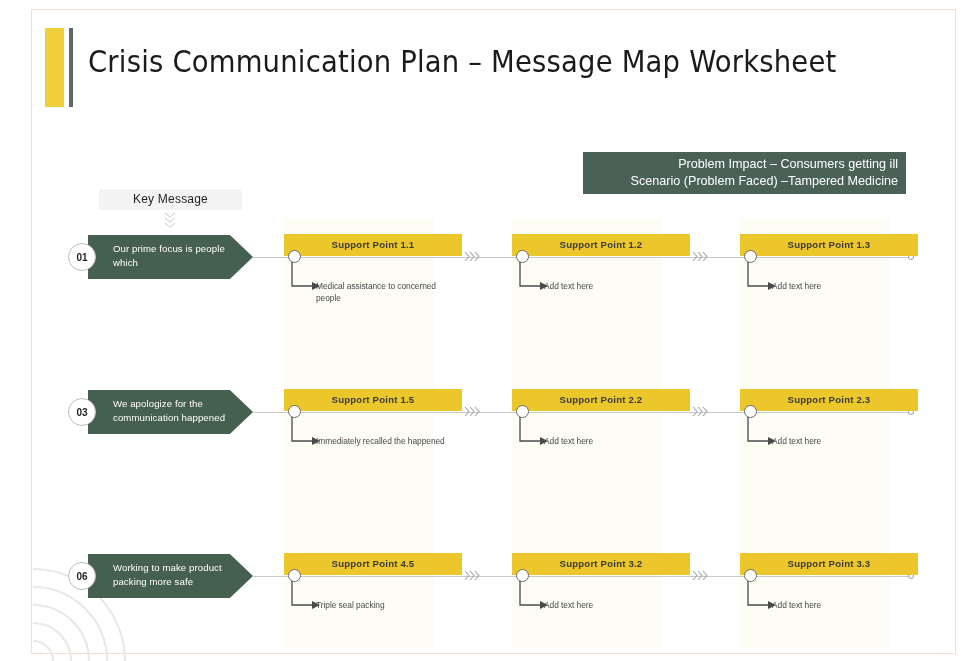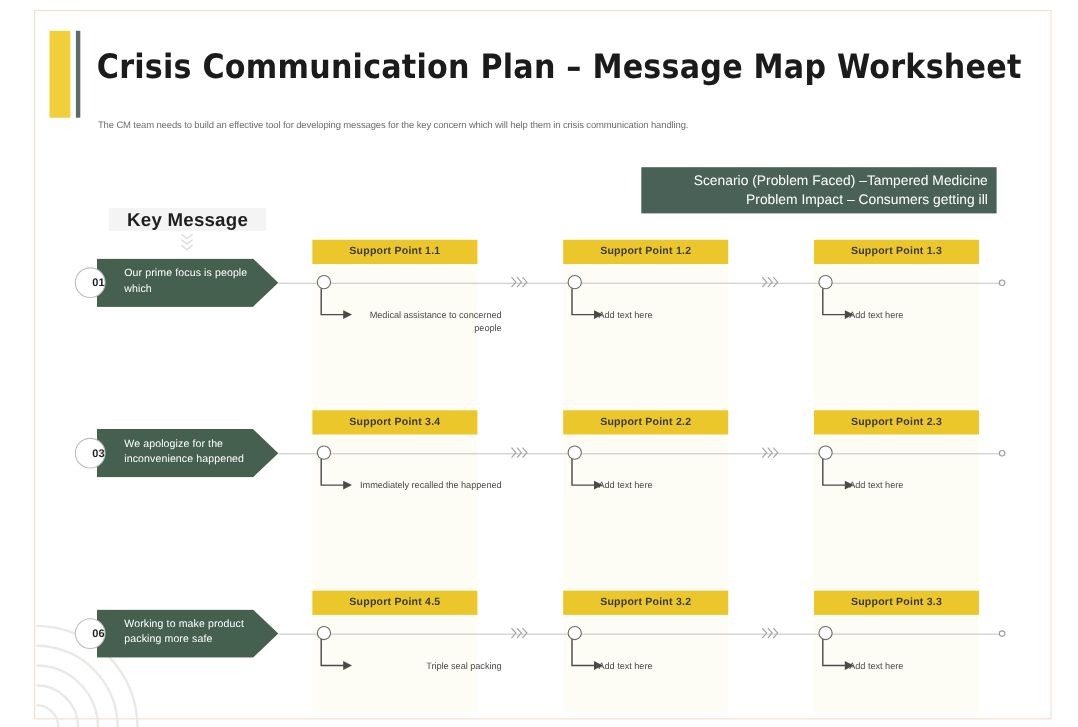--- a/index.html
+++ b/index.html
@@ -56,21 +56,21 @@
     top: 28px;
     width: 4px;
     height: 79px;
     background: #5c6b68;
   }
   .page-title {
     position: absolute;
     left: 88px;
     top: 44px;
     font-size: 30.5px;
-    font-weight: 700;
+    font-weight: 400;
     letter-spacing: 0.2px;
     color: #1b1b1b;
     white-space: nowrap;
     font-family: "DejaVu Sans", sans-serif;
     font-stretch: condensed;
   }
   .page-subtitle {
     position: absolute;
     left: 89px;
     top: 108px;
@@ -98,22 +98,22 @@
 
   
   .key-message-label {
     position: absolute;
     left: 99px;
     top: 189px;
     width: 143px;
     height: 21px;
     background: #f4f4f4;
     color: #1f1f1f;
-    font-size: 17px;
-    font-weight: bold;
+    font-size: 12px;
+    font-weight: normal;
     text-align: center;
     line-height: 21px;
     letter-spacing: 0.2px;
   }
   .key-message-chevrons {
     position: absolute;
     left: 163px;
     top: 211px;
     width: 14px;
     height: 18px;
@@ -162,21 +162,21 @@
     left: 68px;
     top: 25px;
     width: 28px;
     height: 28px;
     border-radius: 50%;
     background: #ffffff;
     border: 1px solid #b9bfbc;
     color: #1f1f1f;
     font-size: 10px;
     font-weight: bold;
-    text-align: right;
+    text-align: center;
     line-height: 27px;
   }
 
   
   .spine {
     position: absolute;
     left: 253px;
     top: 38.5px;
     width: 659px;
     height: 1px;
@@ -189,22 +189,22 @@
     width: 6px;
     height: 6px;
     border-radius: 50%;
     border: 1px solid #9a9a9a;
     background: #ffffff;
   }
 
   
   .sp-header {
     position: absolute;
-    top: 0px;
-    width: 150px;
+    top: 16px;
+    width: 178px;
     height: 22px;
     background: #ecc72c;
     color: #3a3a3a;
     font-size: 9.6px;
     font-weight: bold;
     text-align: center;
     line-height: 22px;
     letter-spacing: 0.2px;
   }
   .sp-header.c1 { left: 284px; }
@@ -234,21 +234,21 @@
   
   .sp-text {
     position: absolute;
     top: 62px;
     width: 140px;
     font-size: 8.4px;
     color: #4a4a4a;
     line-height: 12px;
     letter-spacing: -0.05px;
   }
-  .sp-text.c1 { left: 316px; text-align: right; }
+  .sp-text.c1 { left: 316px; }
   .sp-text.c2 { left: 544px; }
   .sp-text.c3 { left: 772px; }
 
   
   .sep-chev { position: absolute; top: 32px; width: 22px; height: 13px; }
   .sep-chev.s1 { left: 463px; }
   .sep-chev.s2 { left: 691px; }
 </style>
 </head>
 <body>
@@ -263,25 +263,24 @@
       <path d="M0,46 A74,74 0 0 1 74,120"></path>
       <path d="M0,64 A56,56 0 0 1 56,120"></path>
       <path d="M0,82 A38,38 0 0 1 38,120"></path>
       <path d="M0,100 A20,20 0 0 1 20,120"></path>
     </g>
   </svg>
 
   <div class="title-accent-yellow"></div>
   <div class="title-accent-gray"></div>
   <div class="page-title">Crisis Communication Plan – Message Map Worksheet</div>
-  <div class="page-subtitle">The CM team needs to build an effective tool for developing messages for the key concern which will help them in crisis communication handling.</div>
 
   <div class="scenario-box">
+    <span class="scenario-line">Problem Impact – Consumers getting ill</span>
     <span class="scenario-line">Scenario (Problem Faced) –Tampered Medicine</span>
-    <span class="scenario-line">Problem Impact – Consumers getting ill</span>
   </div>
 
   <div class="key-message-label">Key Message</div>
   <svg class="key-message-chevrons" viewBox="0 0 14 18">
     <g fill="none" stroke="#d7dad6" stroke-width="1.3">
       <polyline points="2,2 7,6 12,2"></polyline>
       <polyline points="2,7 7,11 12,7"></polyline>
       <polyline points="2,12 7,16 12,12"></polyline>
     </g>
   </svg>
@@ -338,23 +337,23 @@
       </g>
     </svg>
   </div>
 
   <div class="row r2">
     <div class="spine"></div>
     <div class="spine-end-dot"></div>
 
     <div class="km-banner"></div>
     <div class="km-badge">03</div>
-    <div class="km-text">We apologize for the inconvenience happened</div>
-
-    <div class="sp-header c1">Support Point 3.4</div>
+    <div class="km-text">We apologize for the communication happened</div>
+
+    <div class="sp-header c1">Support Point 1.5</div>
     <div class="sp-header c2">Support Point 2.2</div>
     <div class="sp-header c3">Support Point 2.3</div>
 
     <div class="sp-node c1"></div>
     <div class="sp-node c2"></div>
     <div class="sp-node c3"></div>
 
     <svg class="sp-elbow c1" viewBox="0 0 42 32">
       <path d="M2,0 L2,24 L24,24" fill="none" stroke="#4a4a4a" stroke-width="1.3"></path>
       <path d="M22,20 L30,24 L22,28 Z" fill="#4a4a4a"></path>

